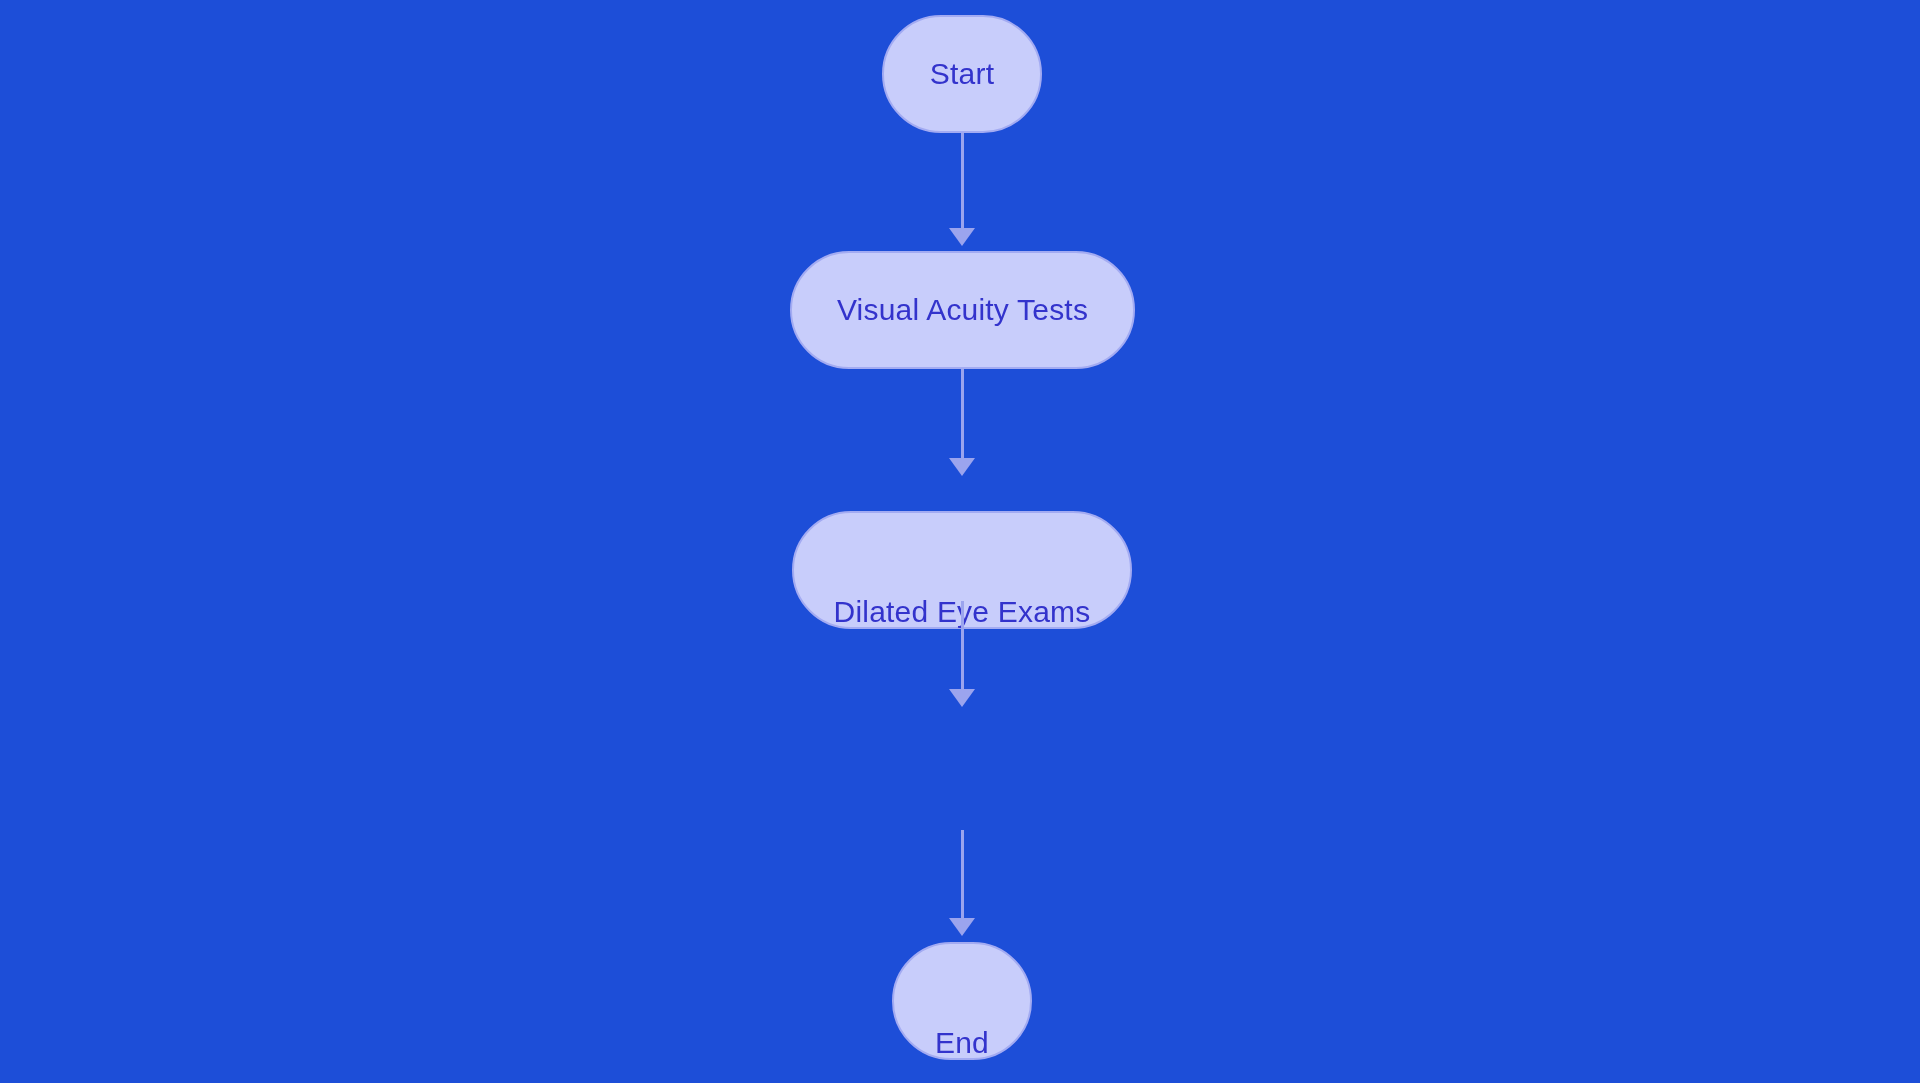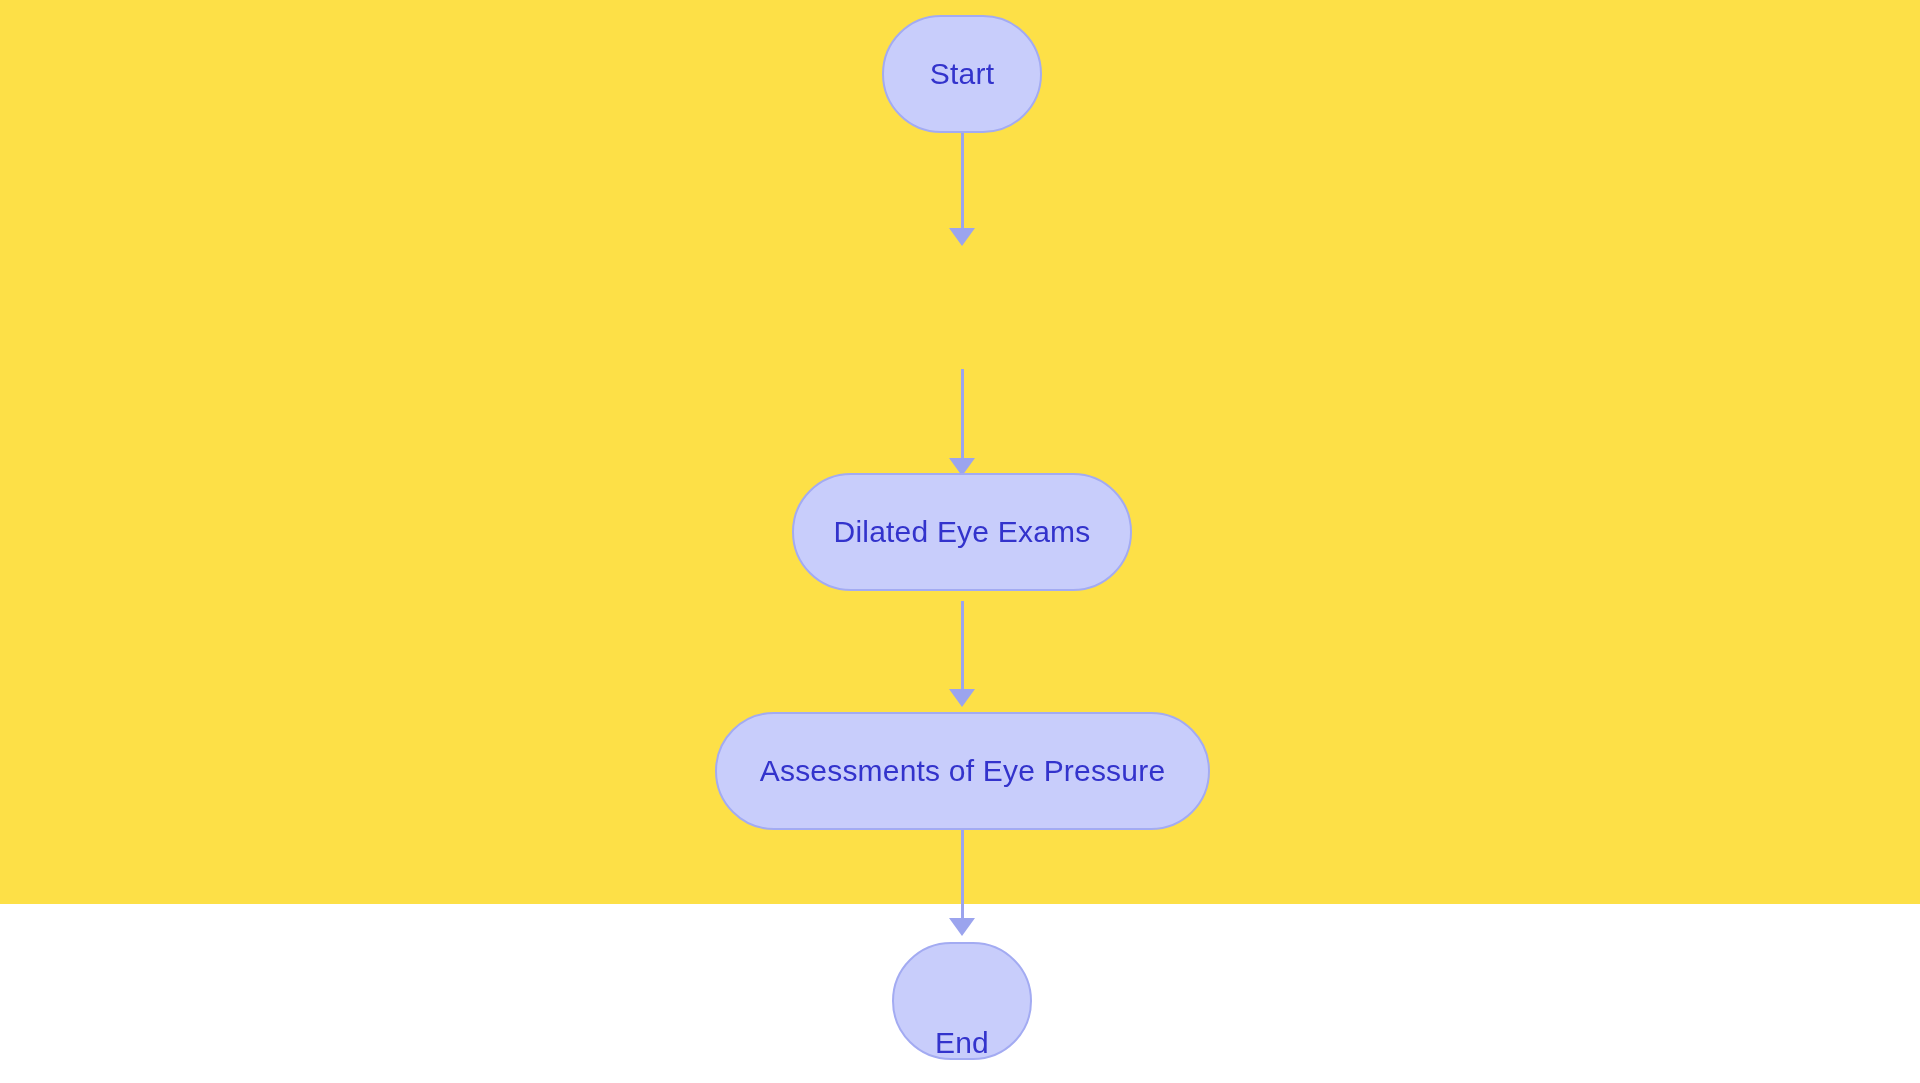--- a/index.html
+++ b/index.html
@@ -11,22 +11,22 @@
   body {
     width: 1920px;
     height: 1083px;
     font-family: "Liberation Sans", sans-serif;
     overflow: hidden;
   }
 
   #flow-canvas {
     position: relative;
     width: 1920px;
-    height: 904px;
-    background: #fde047;
+    height: 1083px;
+    background: #1d4ed8;
   }
 
   
   .node {
     position: absolute;
     box-sizing: border-box;
     background: #c8cdfb;
     border: 2px solid #a3abf2;
     border-radius: 60px;
     display: flex;
@@ -39,21 +39,21 @@
     white-space: nowrap;
     user-select: none;
   }
   .node-label {
     color: #3333cc;
     line-height: 1;
   }
 
   .node-start    { left: 882px;  top: 15px;   width: 160px; height: 118px; }
   .node-step-1   { left: 790px;  top: 251px;  width: 345px; height: 118px; }
-  .node-step-2   { left: 792px;  top: 473px;  width: 340px; height: 118px; }
+  .node-step-2   { left: 792px;  top: 511px;  width: 340px; height: 118px; align-items: flex-end; }
   .node-step-3   { left: 715px;  top: 712px;  width: 495px; height: 118px; }
   .node-end      { left: 892px;  top: 942px;  width: 140px; height: 118px; align-items: flex-end; }
 
   
   .connector {
     position: absolute;
     left: 961px;
     width: 3px;
     background: #9ba4ee;
   }
@@ -84,34 +84,34 @@
 
 <div id="flow-canvas">
 
   <div class="node node-start">
     <span class="node-label">Start</span>
   </div>
 
   <div class="connector conn-1"></div>
   <div class="arrowhead arrowhead-x head-1"></div>
 
+  <div class="node node-step-1">
+    <span class="node-label">Visual Acuity Tests</span>
+  </div>
 
   <div class="connector conn-2"></div>
   <div class="arrowhead arrowhead-x head-2"></div>
 
   <div class="node node-step-2">
     <span class="node-label">Dilated Eye Exams</span>
   </div>
 
   <div class="connector conn-3"></div>
   <div class="arrowhead arrowhead-x head-3"></div>
 
-  <div class="node node-step-3">
-    <span class="node-label">Assessments of Eye Pressure</span>
-  </div>
 
   <div class="connector conn-4"></div>
   <div class="arrowhead arrowhead-x head-4"></div>
 
   <div class="node node-end">
     <span class="node-label">End</span>
   </div>
 
 </div>
 

